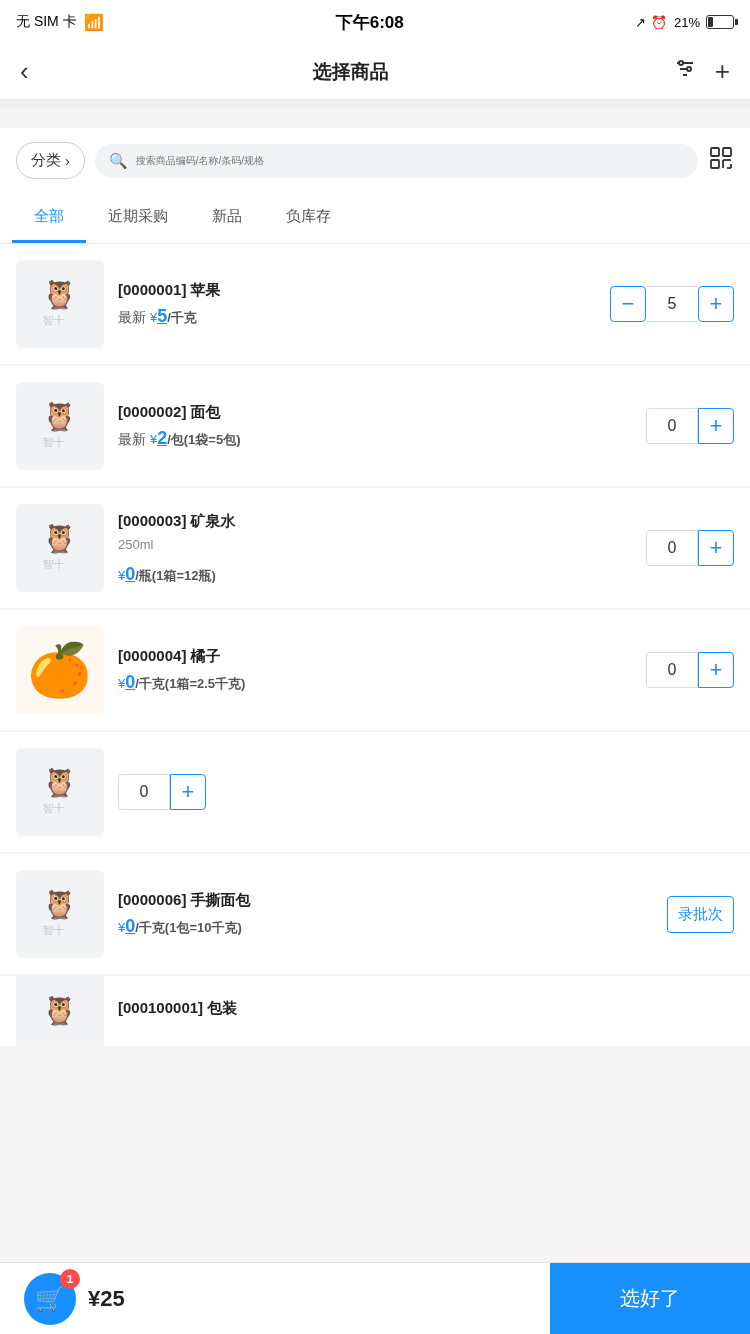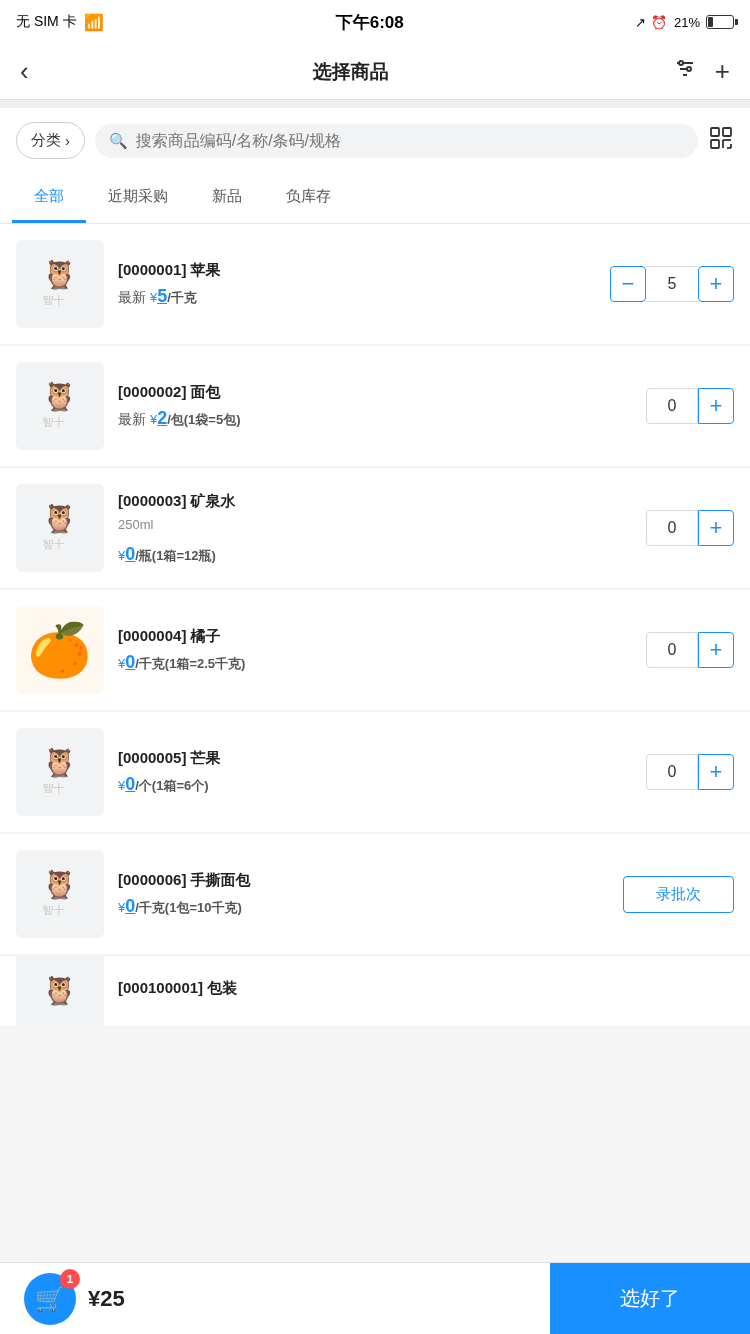--- a/index.html
+++ b/index.html
@@ -74,20 +74,21 @@
     
     .divider { height: 8px; background: #f0f0f0; }
 
     
     .filter-bar {
       background: #fff;
       padding: 14px 16px;
       display: flex;
       align-items: center;
       gap: 10px;
+      margin-top: 20px;
     }
     .category-btn {
       display: flex;
       align-items: center;
       gap: 4px;
       border: 1px solid #ccc;
       border-radius: 20px;
       padding: 8px 14px;
       font-size: 15px;
       color: #333;
@@ -101,21 +102,21 @@
       align-items: center;
       background: #f2f3f5;
       border-radius: 20px;
       padding: 8px 14px;
       gap: 8px;
     }
     .search-icon { color: #999; font-size: 15px; }
     .search-input {
       border: none;
       background: transparent;
-      font-size: 16px;
+      font-size: 10px;
       color: #999;
       outline: none;
       flex: 1;
     }
     .scan-icon {
       font-size: 22px;
       color: #333;
       cursor: pointer;
     }
 
@@ -263,21 +264,21 @@
       justify-content: center;
       cursor: pointer;
       border-radius: 0 4px 4px 0;
     }
 
     
     .batch-btn {
       border: 1.5px solid #1890ff;
       color: #1890ff;
       border-radius: 4px;
-      padding: 8px 32px;
+      padding: 8px 10px;
       font-size: 15px;
       background: #fff;
       cursor: pointer;
       white-space: nowrap;
     }
 
     
     .bottom-bar {
       position: fixed;
       bottom: 0;
@@ -514,28 +515,20 @@
     </div>
   </div>
 
   <div class="product-item">
     <div class="product-image">
       <div>
         <div class="owl-logo">🦉</div>
         <div class="owl-text">智十</div>
       </div>
     </div>
-    <div class="product-info">
-      <div class="product-name">
-        <span>[</span><span>0000005</span><span>] </span><span>芒果</span>
-      </div>
-      <div class="product-price">
-        <span class="price-symbol">¥</span><span class="price-number">0</span><span class="price-unit">/个(1箱=6个)</span>
-      </div>
-    </div>
     <div class="qty-control">
       <div class="qty-only-plus">
         <input class="qty-box-only" value="0" type="text" style="">
         <button class="qty-plus-only">+</button>
       </div>
     </div>
   </div>
 
   <div class="product-item">
     <div class="product-image">

